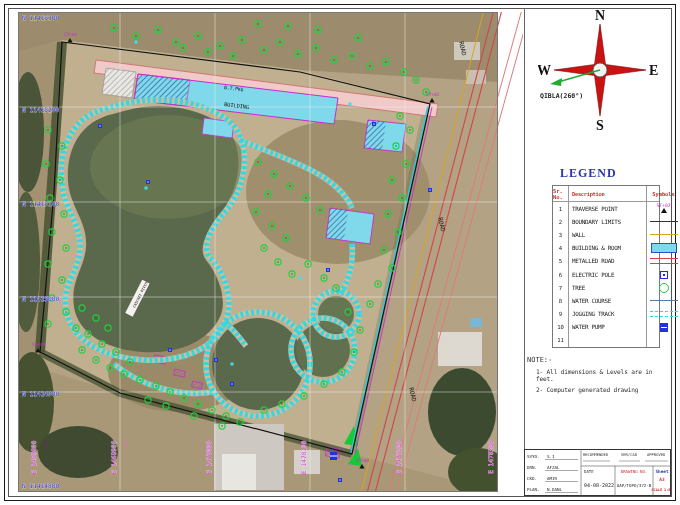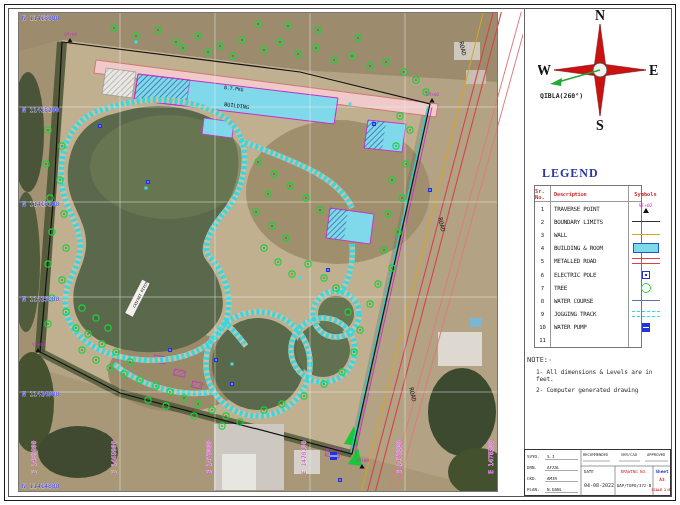--- a/index.html
+++ b/index.html
@@ -11,21 +11,21 @@
   #map-wrap{position:absolute;left:18px;top:12px;width:505px;height:480px;}
   svg text{user-select:none;}
   .lbl-north{font-family:"DejaVu Sans Mono",monospace;fill:#2b2bd0;font-size:6.2px;paint-order:stroke;stroke:#ffffff;stroke-width:.4;}
   .lbl-east{font-family:"DejaVu Sans Mono",monospace;fill:#c92bc9;font-size:6.2px;paint-order:stroke;stroke:#ffffff;stroke-width:.4;}
   .lbl-road{font-family:"DejaVu Sans Mono",monospace;fill:#1c1c1c;font-size:6px;}
   .lbl-feature{font-family:"DejaVu Sans Mono",monospace;fill:#111;}
   .lbl-st{font-family:"DejaVu Sans Mono",monospace;fill:#c92bc9;font-size:4.4px;}
   
   #compass{position:absolute;left:538px;top:8px;width:124px;height:124px;}
   
-  #legend{position:absolute;left:534px;top:166px;width:108px;}
+  #legend{position:absolute;left:552px;top:166px;width:108px;}
   #legend-title{font-family:"Liberation Serif",serif;font-weight:bold;font-size:12px;color:#2b35a8;letter-spacing:1px;margin-left:8px;}
   #legend-table{margin-top:4px;border:1px solid #777;background:#fff;}
   .lg-row{display:flex;border-bottom:0px;}
   .lg-cell{border-right:1px solid #999;display:flex;align-items:center;}
   .lg-no{width:15px;justify-content:center;font-size:5.6px;color:#222;flex:none;}
   .lg-desc{width:74px;font-size:5.9px;color:#222;padding-left:3px;flex:none;letter-spacing:-0.3px;}
   .lg-sym{width:33px;justify-content:center;flex:none;border-right:none;}
   .lg-head .lg-no,.lg-head .lg-desc,.lg-head .lg-sym{color:#cf2f2f;font-weight:bold;font-size:5.4px;}
   .lg-head{border-bottom:1px solid #999;height:15px;}
   .lg-body-row{height:13.2px;}

